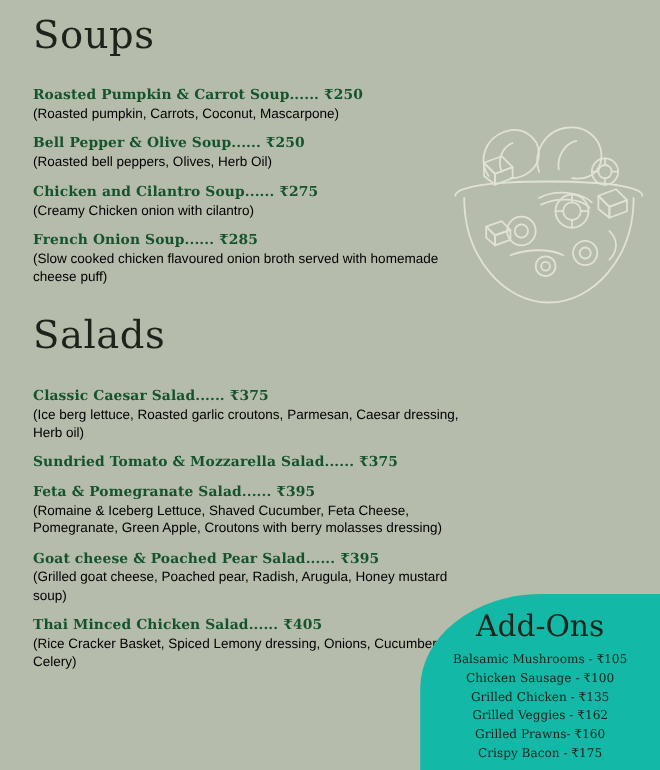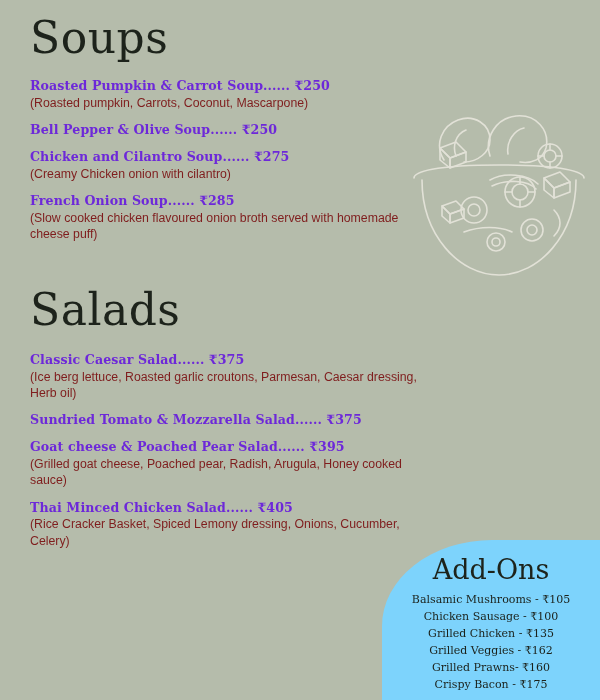--- a/index.html
+++ b/index.html
@@ -31,21 +31,21 @@
     width: 190px;
     height: 230px;
     opacity: 0.75;
     pointer-events: none;
   }
 
   
   .section-title {
     font-family: "DejaVu Serif", serif;
     font-weight: 400;
-    font-size: 44px;
+    font-size: 35px;
     letter-spacing: 0.5px;
     color: #1d231b;
     margin: 0;
     line-height: 1;
   }
 
   #soups-title {
     position: absolute;
     left: 30px;
     top: 16px;
@@ -66,40 +66,40 @@
   #salads-items { top: 352px; }
 
   .item {
     margin-bottom: 11px;
   }
   .item-name {
     font-family: "DejaVu Serif", serif;
     font-weight: 700;
     font-size: 12.6px;
     letter-spacing: 0.1px;
-    color: #6d28d9;
+    color: #14532d;
     line-height: 1.25;
     margin: 0 0 1px 0;
   }
   .item-desc {
     font-family: "Liberation Sans", sans-serif;
     font-size: 12.3px;
-    color: #7f1d1d;
+    color: #000000;
     line-height: 1.33;
     margin: 0;
   }
 
   
   .addons {
     position: absolute;
     right: 0;
     bottom: 0;
     width: 218px;
     height: 160px;
-    background: #7dd3fc;
+    background: #14b8a6;
     border-top-left-radius: 110px 86px;
     box-sizing: border-box;
     padding: 12px 14px 10px 14px;
     text-align: center;
   }
   .addons-title {
     font-family: "DejaVu Serif", serif;
     font-weight: 400;
     font-size: 27px;
     color: #1d231b;
@@ -162,20 +162,21 @@
 
   <h1 class="section-title" id="soups-title">Soups</h1>
 
   <div class="items" id="soups-items">
     <div class="item">
       <p class="item-name">Roasted Pumpkin &amp; Carrot Soup...... ₹250</p>
       <p class="item-desc">(Roasted pumpkin, Carrots, Coconut, Mascarpone)</p>
     </div>
     <div class="item">
       <p class="item-name">Bell Pepper &amp; Olive Soup...... ₹250</p>
+      <p class="item-desc">(Roasted bell peppers, Olives, Herb Oil)</p>
     </div>
     <div class="item">
       <p class="item-name">Chicken and Cilantro Soup...... ₹275</p>
       <p class="item-desc">(Creamy Chicken onion with cilantro)</p>
     </div>
     <div class="item">
       <p class="item-name">French Onion Soup...... ₹285</p>
       <p class="item-desc">(Slow cooked chicken flavoured onion broth served with homemade cheese puff)</p>
     </div>
   </div>
@@ -184,22 +185,26 @@
 
   <div class="items" id="salads-items">
     <div class="item">
       <p class="item-name">Classic Caesar Salad...... ₹375</p>
       <p class="item-desc">(Ice berg lettuce, Roasted garlic croutons, Parmesan, Caesar dressing, Herb oil)</p>
     </div>
     <div class="item">
       <p class="item-name">Sundried Tomato &amp; Mozzarella Salad...... ₹375</p>
     </div>
     <div class="item">
+      <p class="item-name">Feta &amp; Pomegranate Salad...... ₹395</p>
+      <p class="item-desc">(Romaine &amp; Iceberg Lettuce, Shaved Cucumber, Feta Cheese, Pomegranate, Green Apple, Croutons with berry molasses dressing)</p>
+    </div>
+    <div class="item">
       <p class="item-name">Goat cheese &amp; Poached Pear Salad...... ₹395</p>
-      <p class="item-desc">(Grilled goat cheese, Poached pear, Radish, Arugula, Honey cooked sauce)</p>
+      <p class="item-desc">(Grilled goat cheese, Poached pear, Radish, Arugula, Honey mustard soup)</p>
     </div>
     <div class="item">
       <p class="item-name">Thai Minced Chicken Salad...... ₹405</p>
       <p class="item-desc">(Rice Cracker Basket, Spiced Lemony dressing, Onions, Cucumber, Celery)</p>
     </div>
   </div>
 
   <div class="addons">
     <div class="addons-title">Add-Ons</div>
     <div class="addon-line">Balsamic Mushrooms - ₹105</div>

